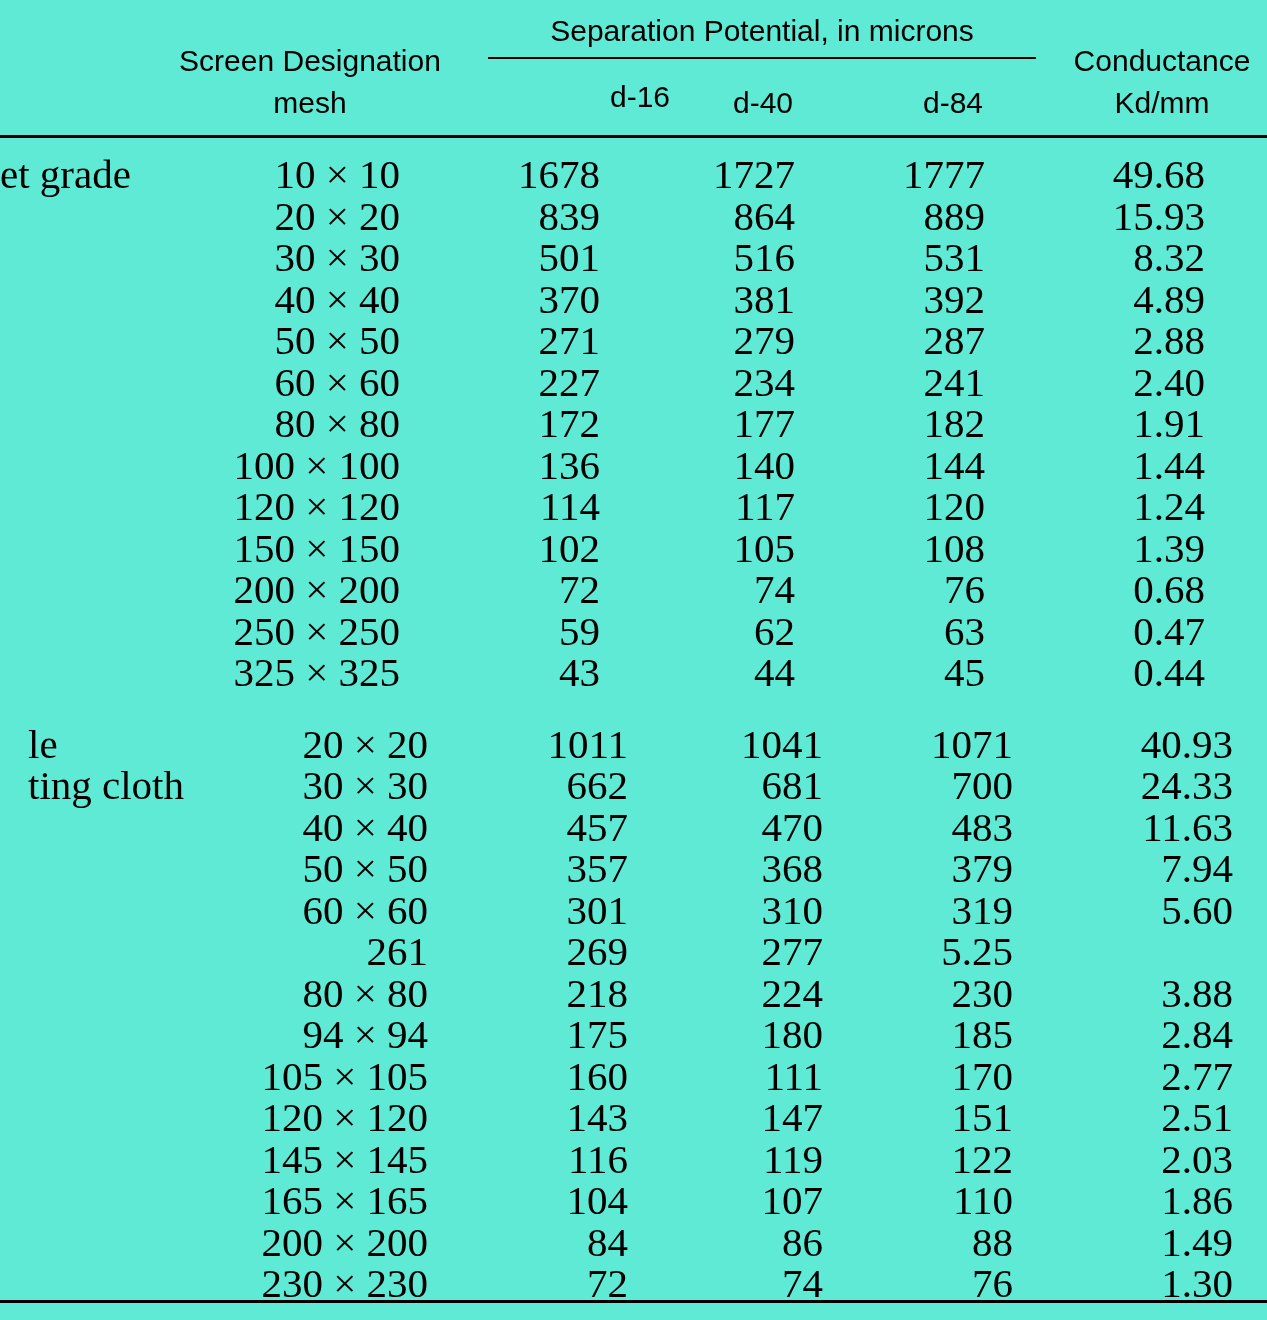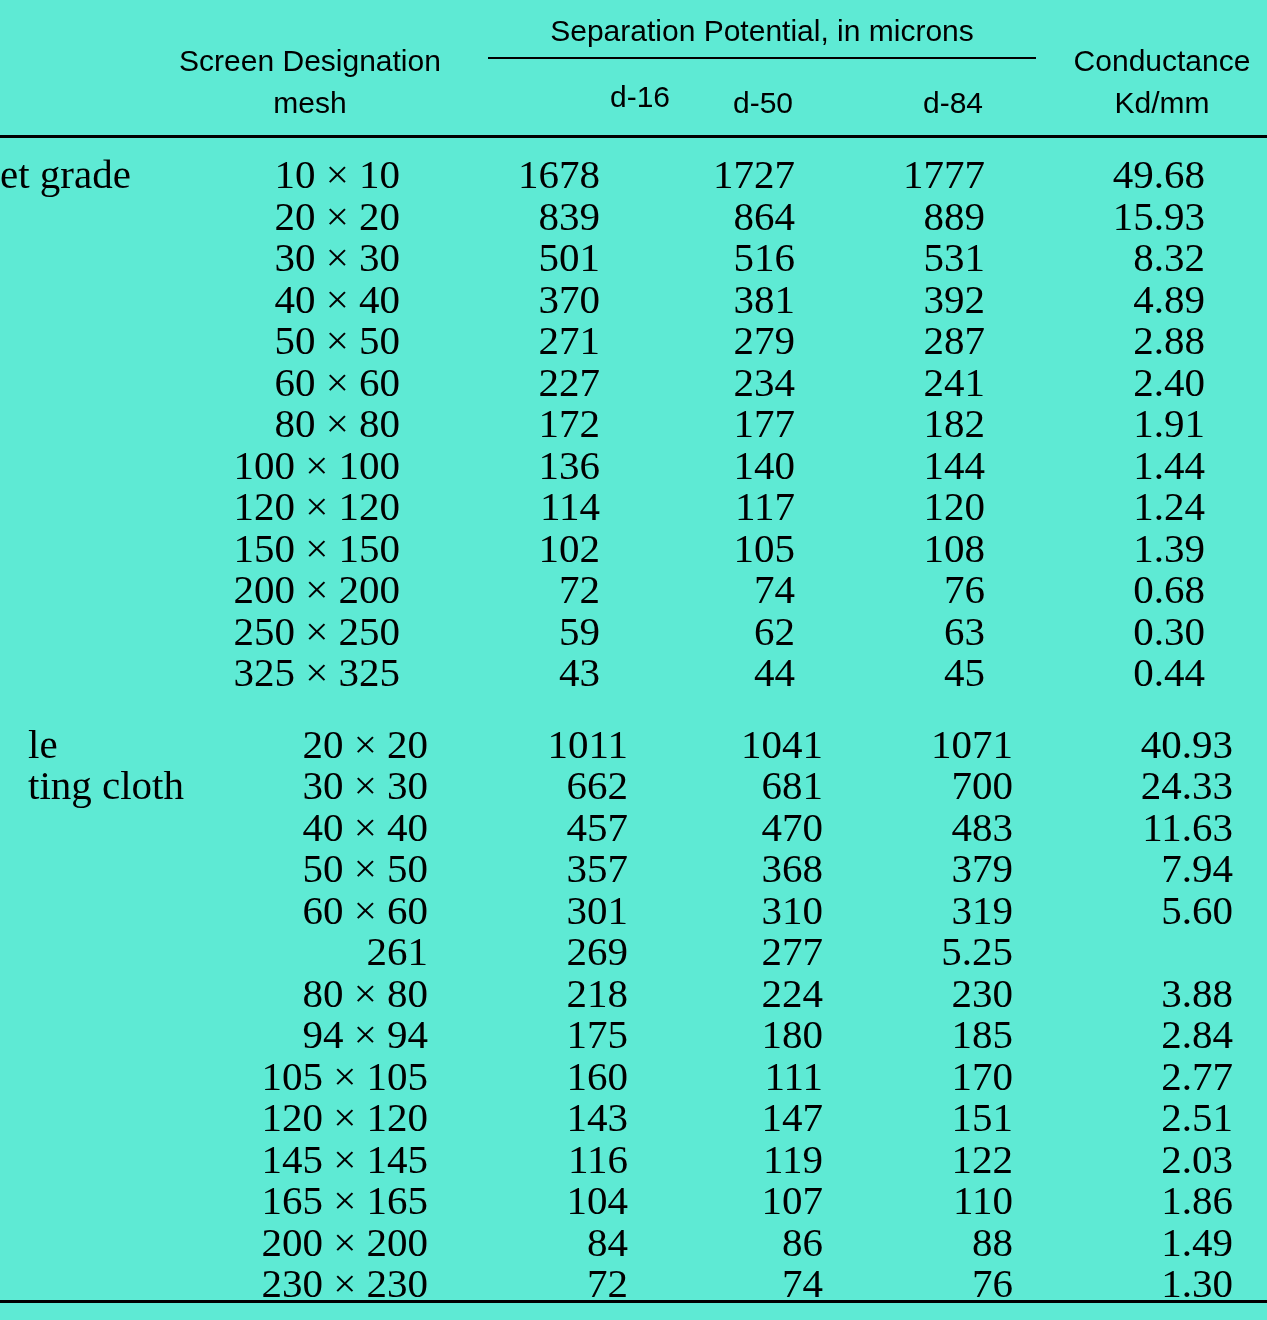--- a/index.html
+++ b/index.html
@@ -51,21 +51,21 @@
 <div class="page">
 
   <div class="table-header">
     <div class="hdr sans sep-pot">Separation Potential, in microns</div>
     <div class="sep-underline"></div>
 
     <div class="hdr sans screen-l2">mesh</div>
     <div class="hdr sans screen-l1">Screen Designation</div>
 
     <div class="hdr sans d16-h">d-16</div>
-    <div class="hdr sans d50-h">d-50</div>
+    <div class="hdr sans d50-h">d-40</div>
     <div class="hdr sans d84-h">d-84</div>
 
     <div class="hdr sans cond-l1">Conductance</div>
     <div class="hdr sans cond-l2">Kd/mm</div>
   </div>
 
   <div class="rule-top"></div>
 
   <div class="table-body">
       <div class="group">
@@ -156,21 +156,21 @@
           <div class="cell num">74</div>
           <div class="cell num">76</div>
           <div class="cell num">0.68</div>
         </div>
         <div class="row">
           <div class="cell label"></div>
           <div class="cell mesh">250 × 250</div>
           <div class="cell num">59</div>
           <div class="cell num">62</div>
           <div class="cell num">63</div>
-          <div class="cell num">0.30</div>
+          <div class="cell num">0.47</div>
         </div>
         <div class="row">
           <div class="cell label"></div>
           <div class="cell mesh">325 × 325</div>
           <div class="cell num">43</div>
           <div class="cell num">44</div>
           <div class="cell num">45</div>
           <div class="cell num">0.44</div>
         </div>
       </div>

